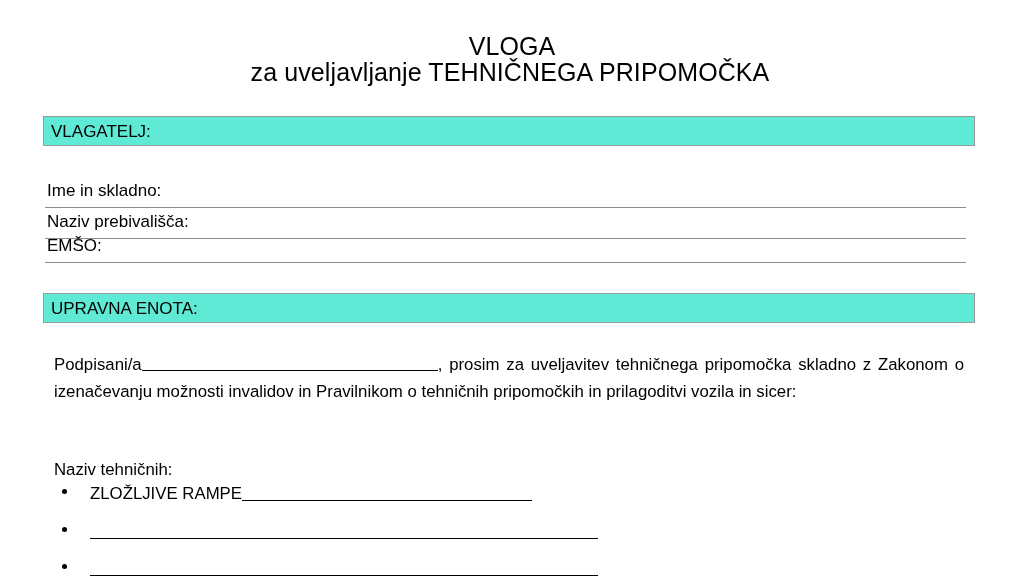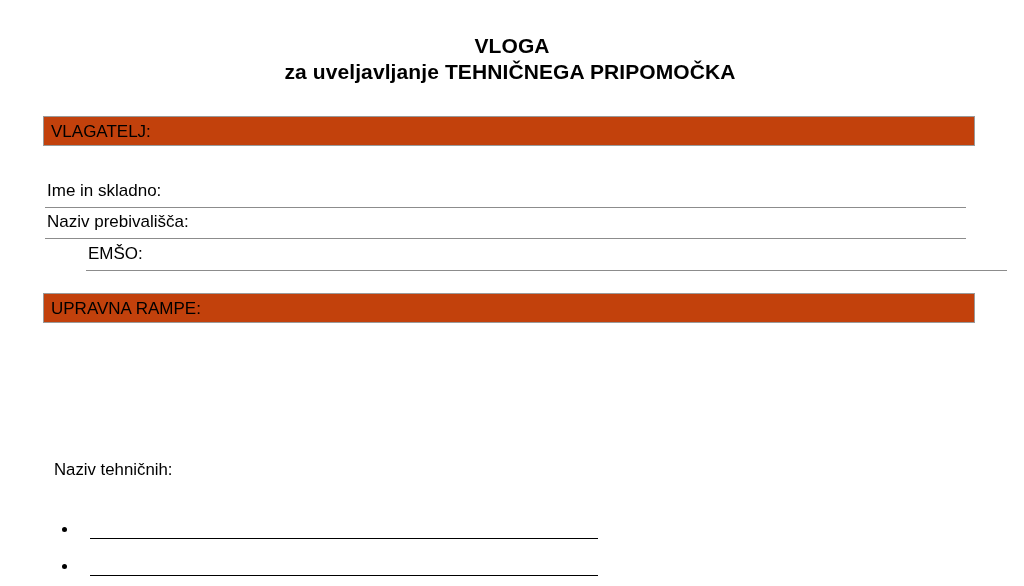--- a/index.html
+++ b/index.html
@@ -25,40 +25,40 @@
 
   
   .title-block {
     position: absolute;
     left: 0;
     top: 33px;
     width: 1024px;
     text-align: center;
   }
   .title-line {
-    font-size: 21px;
-    font-weight: bold;
+    font-size: 25px;
+    font-weight: normal;
     line-height: 26px;
     letter-spacing: 0.1px;
     white-space: nowrap;
   }
   .title-line-2 {
     position: relative;
     left: -2px;
   }
 
   
   .field-box {
     position: absolute;
     left: 43px;
     width: 932px;
     height: 30px;
     border: 1px solid #9a9a9a;
     box-sizing: border-box;
-    background: #c2410c;
+    background: #5eead4;
   }
   .field-box-label {
     position: absolute;
     left: 7px;
     top: 4px;
     font-size: 17px;
     line-height: 22px;
     white-space: nowrap;
   }
   #box-vlagatelj { top: 116px; }
@@ -76,21 +76,21 @@
   .rule-row-label {
     position: absolute;
     left: 2px;
     top: 2px;
     font-size: 17px;
     line-height: 23px;
     white-space: nowrap;
   }
   #row-ime     { top: 177px; }
   #row-naslov  { top: 208px; }
-  #row-emso    { top: 240px; margin-left: 41px; }
+  #row-emso    { top: 232px; }
 
   
   .paragraph {
     position: absolute;
     left: 54px;
     top: 351px;
     width: 910px;
     font-size: 16.8px;
     line-height: 27px;
     text-align: justify;
@@ -174,26 +174,31 @@
     <span class="rule-row-label">Ime in skladno:</span>
   </div>
   <div class="rule-row" id="row-naslov">
     <span class="rule-row-label">Naziv prebivališča:</span>
   </div>
   <div class="rule-row" id="row-emso">
     <span class="rule-row-label">EMŠO:</span>
   </div>
 
   <div class="field-box" id="box-upravna">
-    <span class="field-box-label">UPRAVNA RAMPE:</span>
-  </div>
-
+    <span class="field-box-label">UPRAVNA ENOTA:</span>
+  </div>
+
+  <div class="paragraph"><span>Podpisani/a</span><span class="fill"></span><span>, prosim za uveljavitev tehničnega pripomočka skladno z Zakonom o izenačevanju možnosti invalidov in Pravilnikom o tehničnih pripomočkih in prilagoditvi vozila in sicer:</span></div>
 
   <div class="list-heading">Naziv tehničnih:</div>
 
+  <div class="bullet-row" id="bullet-1">
+    <span class="bullet-dot"></span>
+    <span class="bullet-body"><span class="bullet-text">ZLOŽLJIVE RAMPE</span><span class="bullet-fill"></span></span>
+  </div>
 
   <div class="bullet-row" id="bullet-2">
     <span class="bullet-dot"></span>
     <span class="bullet-body"><span class="bullet-text"></span><span class="bullet-fill"></span></span>
   </div>
 
   <div class="bullet-row" id="bullet-3">
     <span class="bullet-dot"></span>
     <span class="bullet-body"><span class="bullet-text"></span><span class="bullet-fill"></span></span>
   </div>

